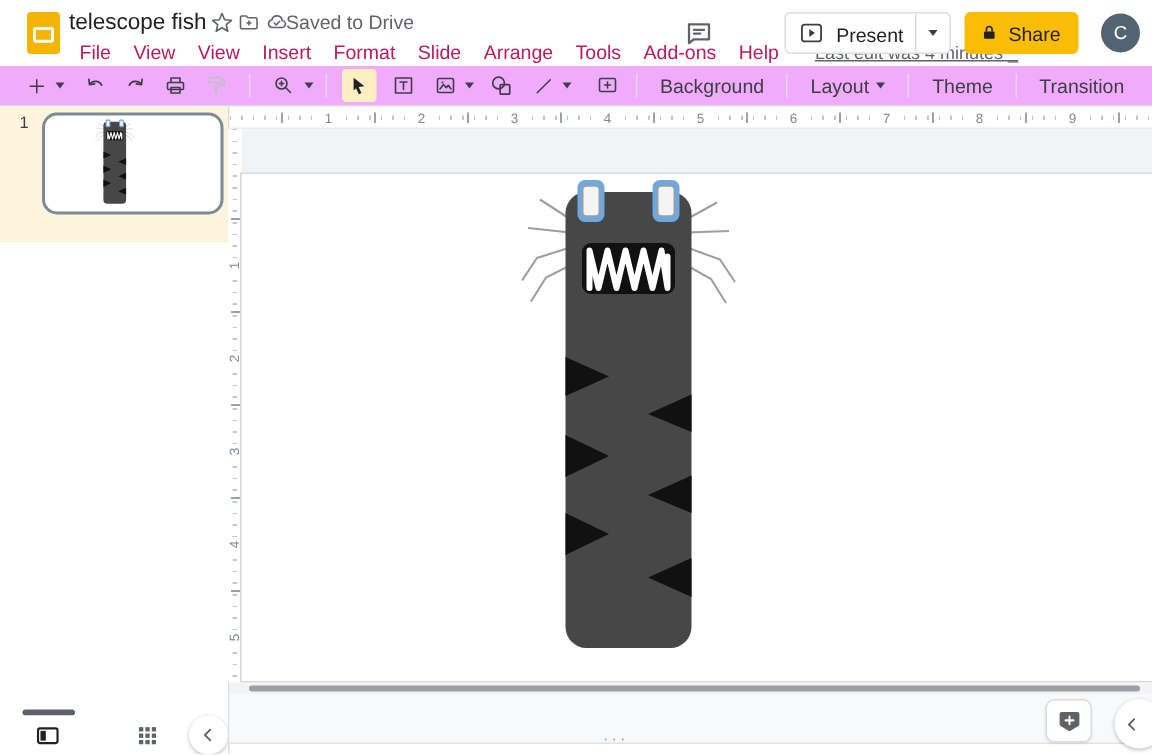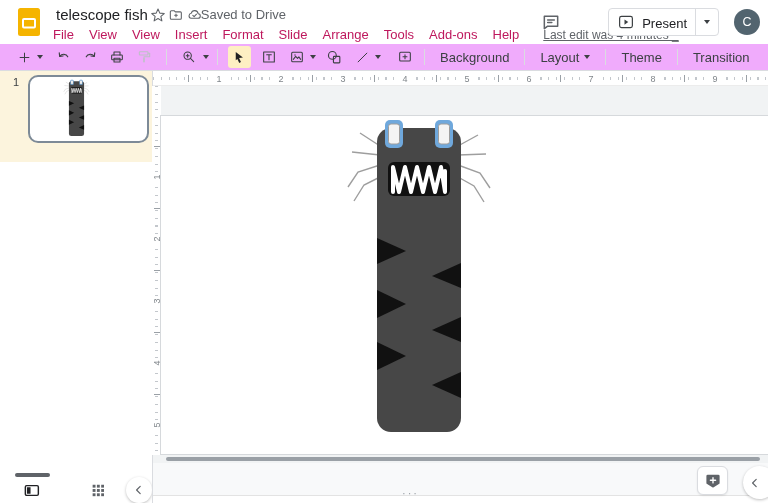--- a/index.html
+++ b/index.html
@@ -8,21 +8,21 @@
     --eye-border:#6fa8dc; --eye-fill:#f4f4f4; --whisker:#9e9e9e;
   }
   *{box-sizing:border-box;margin:0;padding:0}
   body{font-family:"Liberation Sans","DejaVu Sans",sans-serif;background:#fff}
   .stage{position:relative;width:768px;height:503px;overflow:hidden;background:#fff;color:#202124}
   svg{display:block}
   .ic{stroke:#3c4043;fill:none;stroke-width:1.6;stroke-linecap:round;stroke-linejoin:round}
   
   .topbar{position:absolute;left:0;top:0;width:768px;height:44px;background:#fff}
   .logo{position:absolute;left:18px;top:8px}
-  .title-row{position:absolute;left:56px;top:6px;display:flex;align-items:center;gap:2px}
+  .title-row{position:absolute;left:46px;top:6px;display:flex;align-items:center;gap:2px}
   .doc-title{font-size:15px;font-weight:500;color:#202124}
   .saved{font-size:13px;color:#5f6368;margin-left:-4px}
   .menu-row{position:absolute;left:50px;top:26px;display:flex;align-items:center;gap:9px}
   .menu-row .mi{font-size:13px;color:#be185d;padding:1px 3px;cursor:default}
   .last-edit{font-size:12px;color:#5f6368;text-decoration:underline;margin-left:12px;white-space:nowrap}
   .hdr-actions{position:absolute;right:8px;top:8px;display:flex;align-items:center}
   .comment-btn{margin-right:47px}
   .present-btn{display:flex;align-items:center;height:28px;border:1px solid #dadce0;border-radius:4px;background:#fff}
   .present-btn .plabel{font-size:13px;font-weight:500;color:#202124;margin:2px 8px 0 7px}
   .present-btn .pcaret{border-left:1px solid #dadce0;align-self:stretch;display:flex;align-items:center;padding:0 8px}
@@ -160,20 +160,27 @@
       <div class="present-btn">
         <svg class="ic" width="18" height="18" viewBox="0 0 24 24" style="margin-left:8px">
           <rect x="3.5" y="4.5" width="17" height="15" rx="2.5"></rect>
           <polygon points="10,8.5 15,12 10,15.5" fill="#3c4043" stroke="none"></polygon>
         </svg>
         <span class="plabel">Present</span>
         <span class="pcaret">
             <span class="caret"></span>
           </span>
       </div>
+      <div class="share-btn">
+        <svg width="13" height="14" viewBox="0 0 24 24">
+          <path d="M8.5 10 V7.5 a3.5 3.5 0 0 1 7 0 V10" fill="none" stroke="#202124" stroke-width="2"></path>
+          <rect x="5.5" y="10" width="13" height="9" rx="1.5" fill="#202124"></rect>
+        </svg>
+        <span>Share</span>
+      </div>
       <div class="avatar">C</div>
     </div>
   </header>
 
   <div class="toolbar">
     <span class="tool">
       <svg class="ic" width="15" height="15" viewBox="0 0 24 24">
           <path d="M12 5 v14 M5 12 h14"></path>
         </svg>
     </span>

